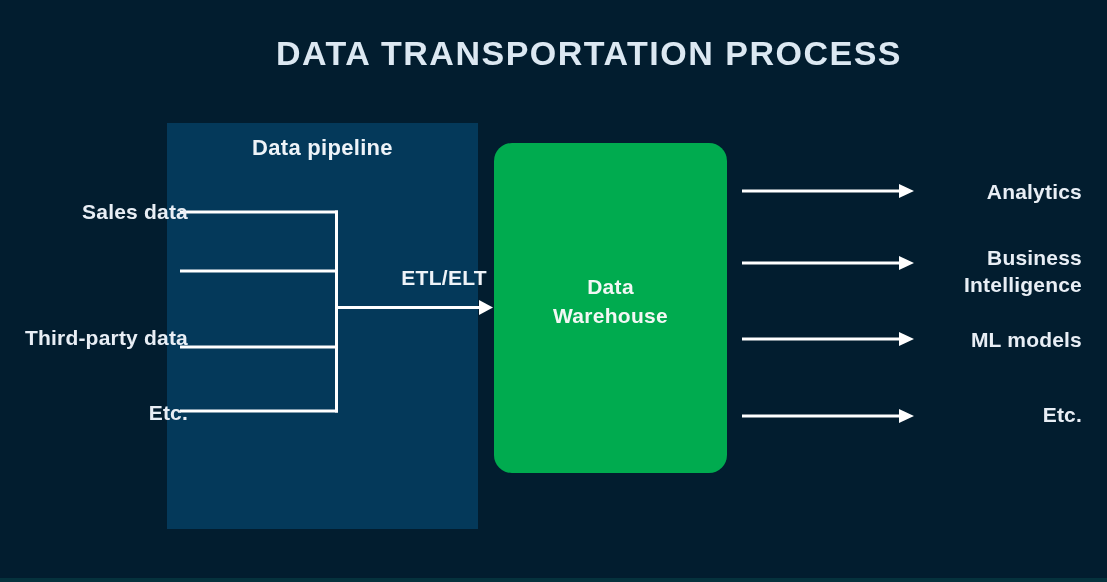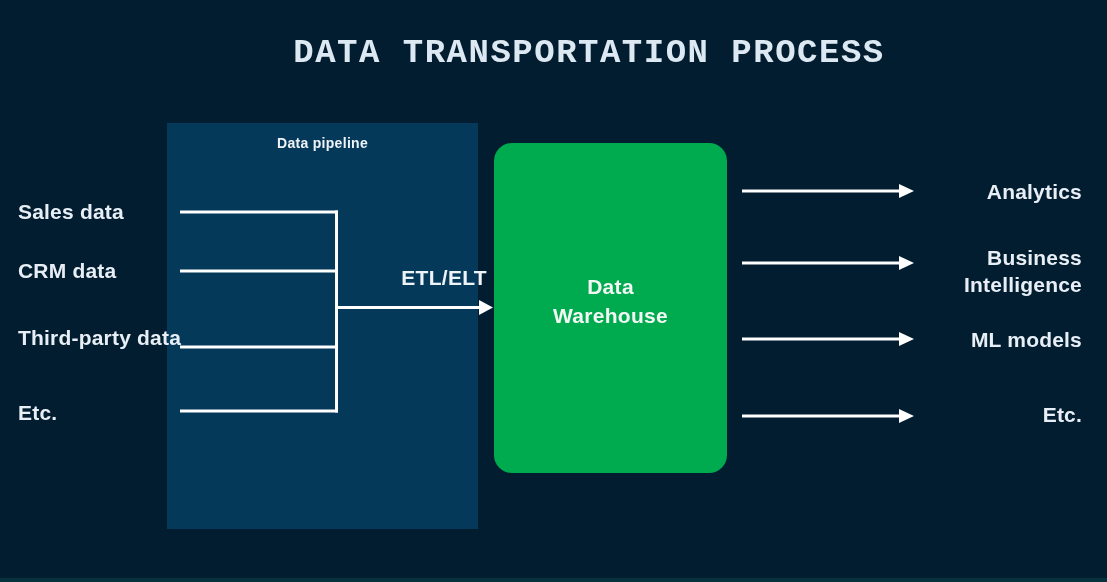--- a/index.html
+++ b/index.html
@@ -7,44 +7,44 @@
     width:1107px;height:582px;position:relative;overflow:hidden;
     background:#021d2f;
     font-family:"Liberation Sans","DejaVu Sans",sans-serif;
     color:#e8eef5;
   }
   .canvas{position:absolute;inset:0;width:1107px;height:582px;}
 
   .title{
     position:absolute;left:189px;top:34px;width:800px;
     text-align:center;font-size:34px;font-weight:700;letter-spacing:1.5px;
-    color:#dce8f2;white-space:nowrap;font-family:Liberation Mono, monospace;
+    color:#dce8f2;white-space:nowrap;
   }
 
   .pipeline-box{
     position:absolute;left:167px;top:123px;width:311px;height:406px;
     background:#04395a;
   }
   .pipeline-label{
     margin-top:12px;text-align:center;
-    font-size:14px;font-weight:700;letter-spacing:.3px;color:#eef3f8;
+    font-size:22px;font-weight:700;letter-spacing:.3px;color:#eef3f8;
   }
 
   .warehouse-box{
     position:absolute;left:494px;top:143px;width:233px;height:330px;
     background:#00ab4f;border-radius:18px;
     display:flex;align-items:center;justify-content:center;
   }
   .warehouse-label{
     width:150px;text-align:center;padding-bottom:14px;
     font-size:21px;font-weight:700;line-height:29px;color:#f2f7f4;letter-spacing:.3px;
   }
 
   .src-label{
-    position:absolute;left:18px;width:170px;text-align:left;
+    position:absolute;left:18px;width:170px;text-align:right;
     font-size:21px;font-weight:700;line-height:27px;letter-spacing:.2px;color:#e8eef5;
   }
   .src-0{top:198px;}
   .src-1{top:257px;}
   .src-2{top:324px;line-height:28px;}
   .src-3{top:399px;}
 
   .out-label{
     position:absolute;left:912px;width:170px;text-align:right;
     font-size:21px;font-weight:700;line-height:27px;letter-spacing:.2px;color:#e8eef5;
@@ -92,21 +92,20 @@
     <polygon points="899,184 914,191 899,198" fill="#ffffff"></polygon>
     <line x1="742" y1="263" x2="901" y2="263" stroke="#ffffff" stroke-width="3"></line>
     <polygon points="899,256 914,263 899,270" fill="#ffffff"></polygon>
     <line x1="742" y1="339" x2="901" y2="339" stroke="#ffffff" stroke-width="3"></line>
     <polygon points="899,332 914,339 899,346" fill="#ffffff"></polygon>
     <line x1="742" y1="416" x2="901" y2="416" stroke="#ffffff" stroke-width="3"></line>
     <polygon points="899,409 914,416 899,423" fill="#ffffff"></polygon>
   </svg>
 
   <div class="src-label src-0">Sales data</div>
-  <div class="src-label src-1">CRM data</div>
   <div class="src-label src-2">Third-party data</div>
   <div class="src-label src-3">Etc.</div>
 
   <div class="etl-label">ETL/ELT</div>
 
   <div class="warehouse-box">
     <div class="warehouse-label">Data Warehouse</div>
   </div>
 
   <div class="out-label out-0">Analytics</div>

